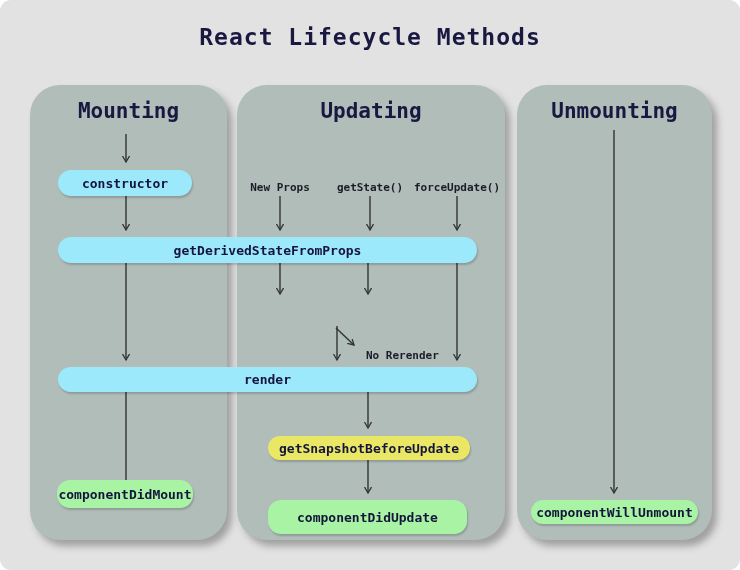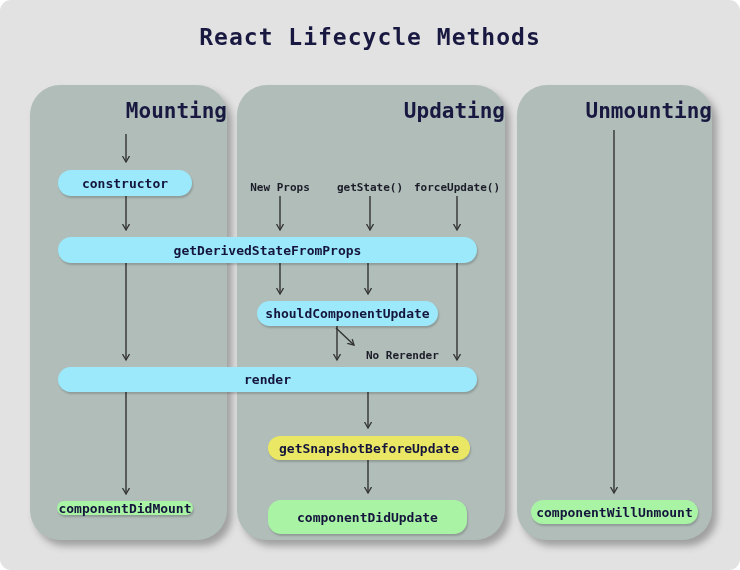--- a/index.html
+++ b/index.html
@@ -15,37 +15,37 @@
   }
   .panel{
     position:absolute;top:85px;height:455px;
     background:#b0bdb9;border-radius:30px;
     box-shadow:5px 6px 7px rgba(80,80,80,0.45);
   }
   #panel-mounting{left:30px;width:197px;}
   #panel-updating{left:237px;width:268px;}
   #panel-unmounting{left:517px;width:195px;}
   .panel-title{
-    margin-top:14px;text-align:right;
+    margin-top:14px;text-align:center;
     font-size:21px;font-weight:bold;color:#181840;
   }
   .pill{
     position:absolute;display:flex;align-items:center;justify-content:center;
     border-radius:13px;font-size:13px;font-weight:bold;color:#14143c;
     box-shadow:1px 2px 2px rgba(0,0,0,0.18);white-space:nowrap;
   }
   .blue{background:#9ce9fb;}
   .green{background:#a9f3a5;}
   .yellow{background:#e9e763;}
   #node-constructor{left:58px;top:170px;width:134px;height:26px;}
   #node-gdsfp{left:58px;top:237px;width:419px;height:26px;}
   #node-scu{left:257px;top:301px;width:181px;height:25px;}
   #node-render{left:58px;top:367px;width:419px;height:25px;}
   #node-gsbu{left:268px;top:436px;width:202px;height:24px;}
-  #node-cdm{left:57px;top:501px;width:136px;height:14px;}
+  #node-cdm{left:57px;top:480px;width:136px;height:28px;}
   #node-cdu{left:268px;top:500px;width:199px;height:34px;}
   #node-cwu{left:531px;top:500px;width:167px;height:24px;}
   .mini-label{
     position:absolute;font-size:11px;font-weight:bold;color:#1c1c28;
     white-space:nowrap;
   }
   .centered{transform:translateX(-50%);}
   #label-new-props{left:280px;top:181px;}
   #label-get-state{left:370px;top:181px;}
   #label-force-update{left:457px;top:181px;}
@@ -90,21 +90,20 @@
     <line x1="457" y1="263" x2="457" y2="360" marker-end="url(#ah)"></line>
     <line x1="337" y1="326" x2="337" y2="360" marker-end="url(#ah)"></line>
     <line x1="336" y1="328" x2="354" y2="345" marker-end="url(#ah)"></line>
     <line x1="368" y1="392" x2="368" y2="428" marker-end="url(#ah)"></line>
     <line x1="368" y1="460" x2="368" y2="493" marker-end="url(#ah)"></line>
     <line x1="614" y1="130" x2="614" y2="493" marker-end="url(#ah)"></line>
   </svg>
 
   <div class="pill blue" id="node-constructor">constructor</div>
   <div class="pill blue" id="node-gdsfp">getDerivedStateFromProps</div>
-  <div class="pill blue" id="node-scu">shouldComponentUpdate</div>
   <div class="pill yellow" id="node-gsbu">getSnapshotBeforeUpdate</div>
   <div class="pill blue" id="node-render">render</div>
   <div class="pill green" id="node-cdm">componentDidMount</div>
   <div class="pill green" id="node-cdu">componentDidUpdate</div>
   <div class="pill green" id="node-cwu">componentWillUnmount</div>
 
   <div class="mini-label centered" id="label-new-props">New Props</div>
   <div class="mini-label centered" id="label-get-state">getState()</div>
   <div class="mini-label centered" id="label-force-update">forceUpdate()</div>
   <div class="mini-label" id="label-no-rerender">No Rerender</div>

